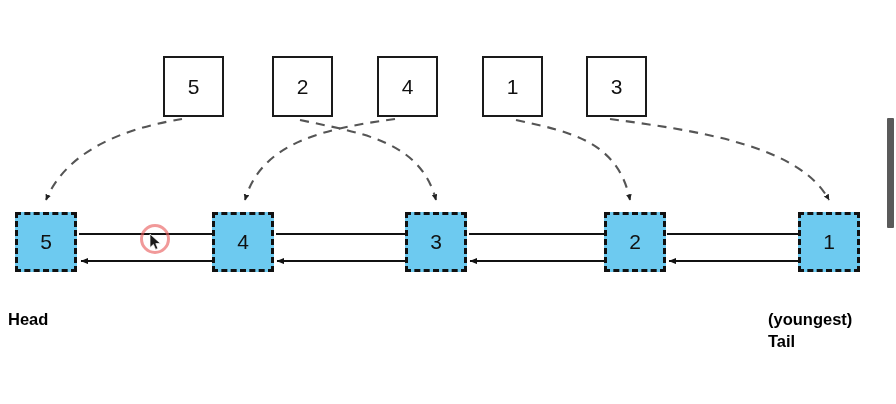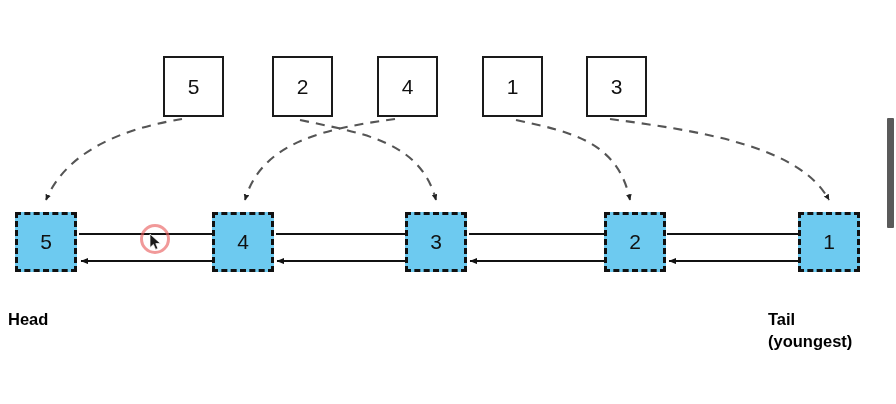--- a/index.html
+++ b/index.html
@@ -174,22 +174,22 @@
     <span>2</span>
   </div>
   <div class="node-box" style="left:798px; top:212px;">
     <span>1</span>
   </div>
 
   <div class="end-label" style="left:8px; top:308px; width:100px;">
     <div>Head</div>
   </div>
   <div class="end-label" style="left:768px; top:308px; width:120px;">
+    <div>(youngest)</div>
     <div>Tail</div>
-    <div>(youngest)</div>
   </div>
 
   <div id="cursor-highlight" style="left:140px; top:224px;"></div>
   <svg id="cursor-pointer" style="left:149px; top:233px;" viewBox="0 0 14 18">
     <path d="M1,1 L1,14.5 L4.4,11.4 L6.6,16.4 L8.9,15.4 L6.8,10.6 L11.4,10.4 z" fill="#1a1a1a" stroke="#ffffff" stroke-width="0.7"></path>
   </svg>
 
   <div id="scrollbar-track">
     <div id="scrollbar-thumb" style="top:118px; height:110px;"></div>
   </div>

